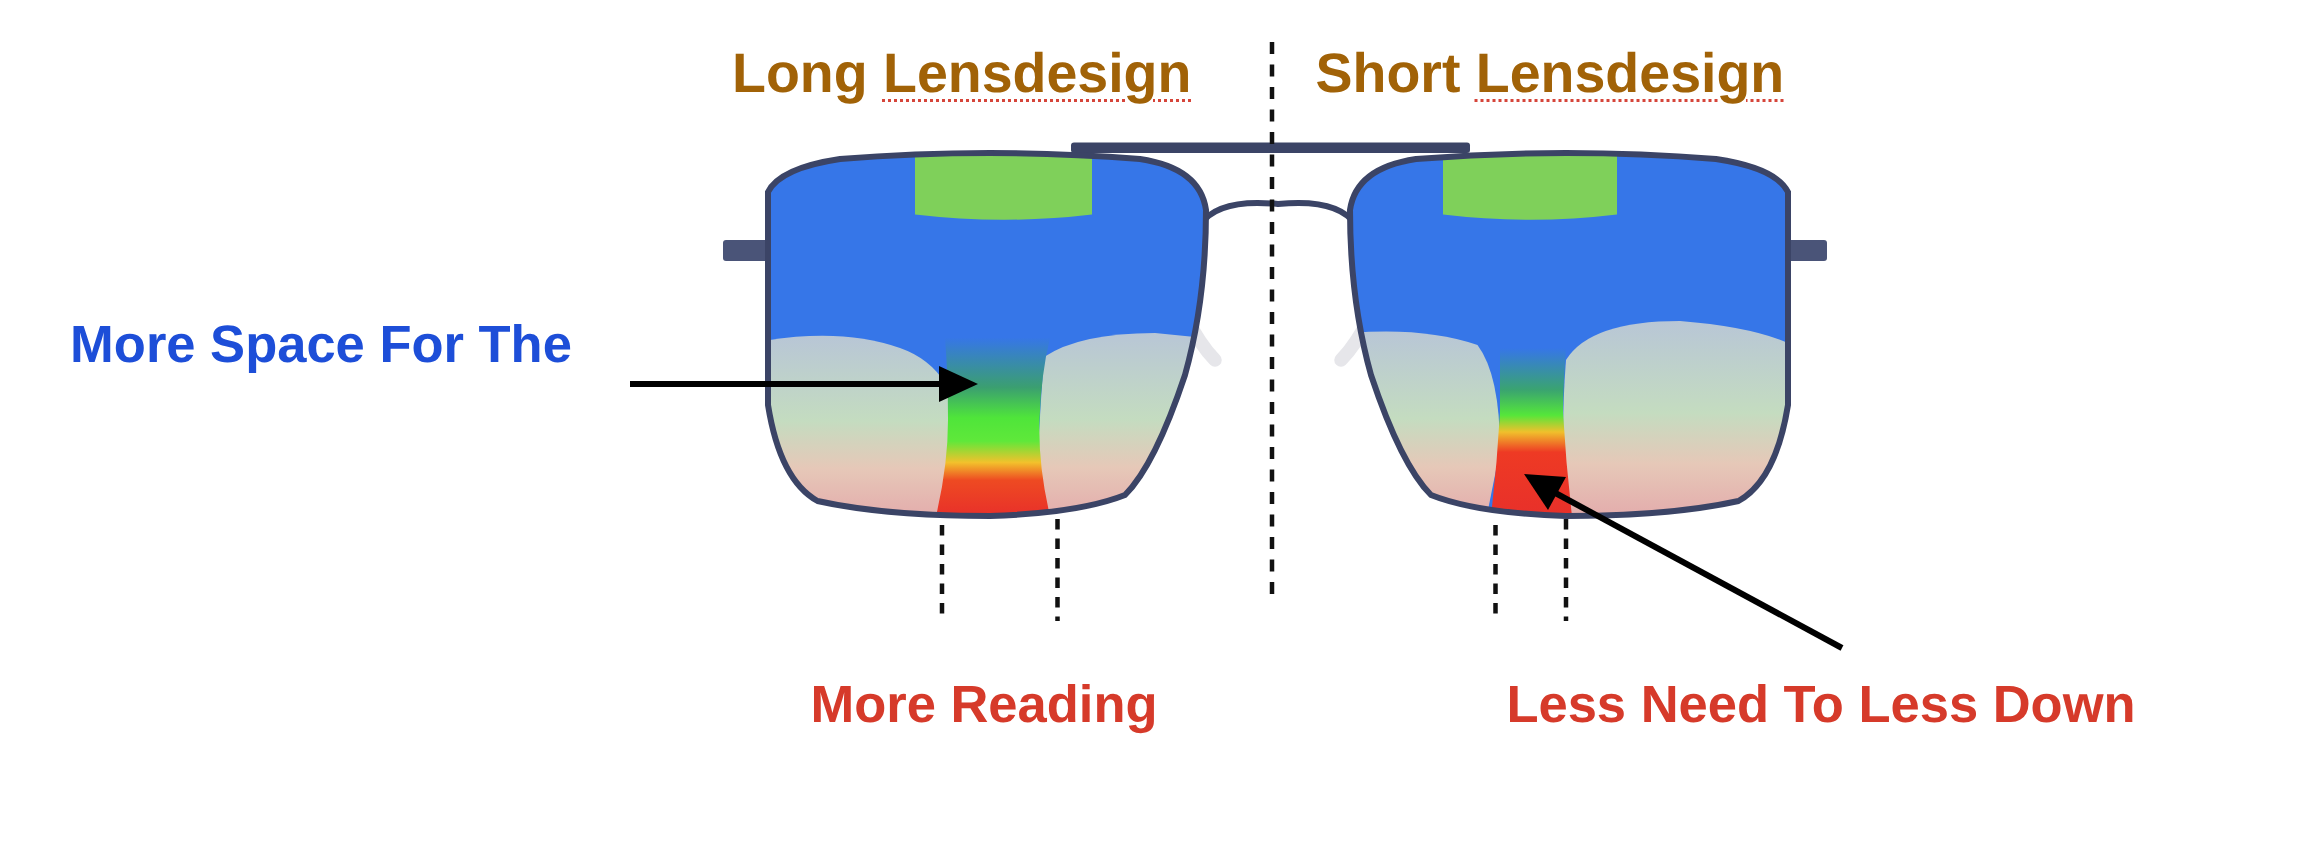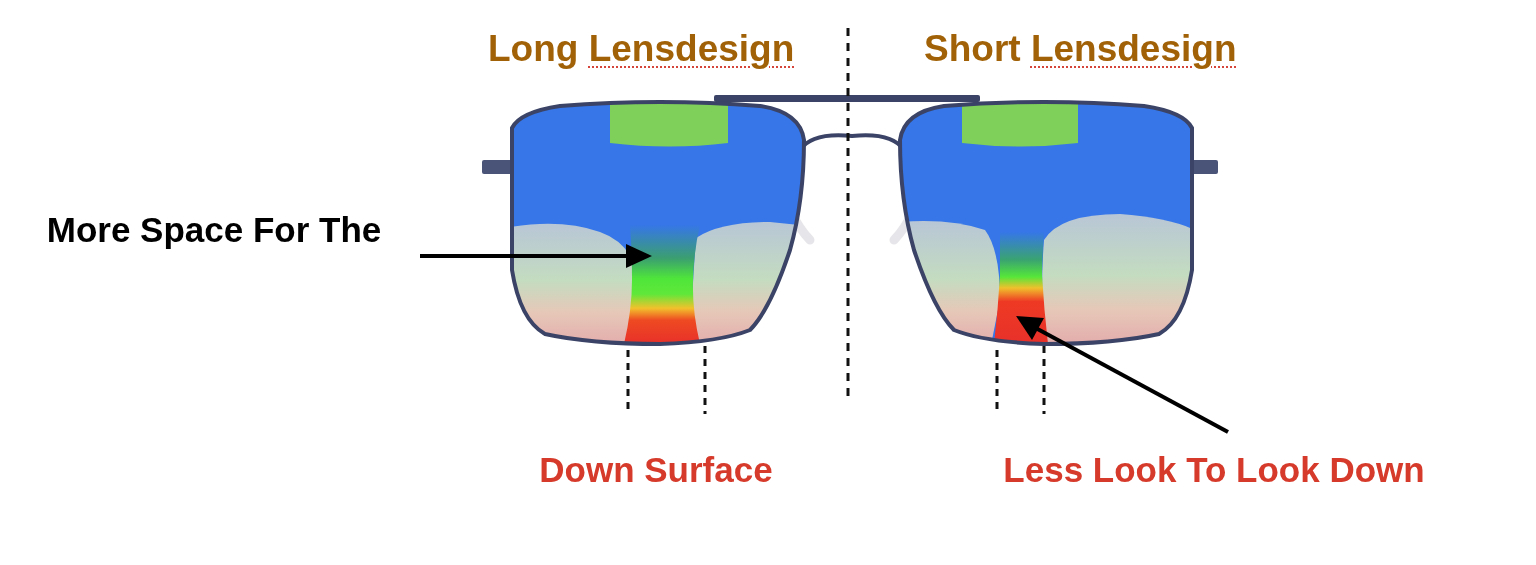--- a/index.html
+++ b/index.html
@@ -1,19 +1,19 @@
 <!DOCTYPE html>
 <html><head>
 <meta charset="utf-8">
 <style>
   html,body{margin:0;padding:0;background:#ffffff;}
   body{width:1536px;height:565px;position:relative;overflow:hidden;font-family:"Liberation Sans",sans-serif;}
   .lbl{position:absolute;font-weight:bold;white-space:nowrap;line-height:1;}
   .title{color:#a16207;font-size:37px;top:30px;}
-  .green{color:#000000;font-size:35px;text-align:center;}
+  .green{color:#1d4ed8;font-size:35px;text-align:center;}
   .red{color:#d63a2a;font-size:35px;text-align:center;}
   .sq{text-decoration:underline dotted #d6453a;text-underline-offset:5px;text-decoration-thickness:2px;}
   svg{position:absolute;left:0;top:0;}
 </style>
 </head>
 <body>
 
 <svg width="1536" height="565" viewBox="0 0 1536 565">
   <defs>
     <linearGradient id="corrL" x1="0" y1="0" x2="0" y2="1">
@@ -87,27 +87,27 @@
   </g>
   <g>
     <line x1="1228" y1="432" x2="1032" y2="326" stroke="#000" stroke-width="4"></line>
     <polygon points="1016,316 1044,318 1032,340" fill="#000"></polygon>
   </g>
 </svg>
 
 <div class="lbl title" style="left:488px;">
   <span>Long </span><span class="sq">Lensdesign</span>
 </div>
-<div class="lbl title" style="left:924px;">
+<div class="lbl title" style="left:877px;">
   <span>Short </span><span class="sq">Lensdesign</span>
 </div>
 
 <div class="lbl green" style="left:18px;top:212px;width:392px;">
   <div style="margin-bottom:9px;">More Space For The</div>
 </div>
 
 <div class="lbl red" style="left:466px;top:452px;width:380px;">
-  <div style="margin-bottom:13px;">Down Surface</div>
+  <div style="margin-bottom:13px;">More Reading</div>
 </div>
 
 <div class="lbl red" style="left:904px;top:452px;width:620px;">
-  <div style="margin-bottom:13px;">Less Look To Look Down</div>
+  <div style="margin-bottom:13px;">Less Need To Less Down</div>
 </div>
 
 </body></html>

